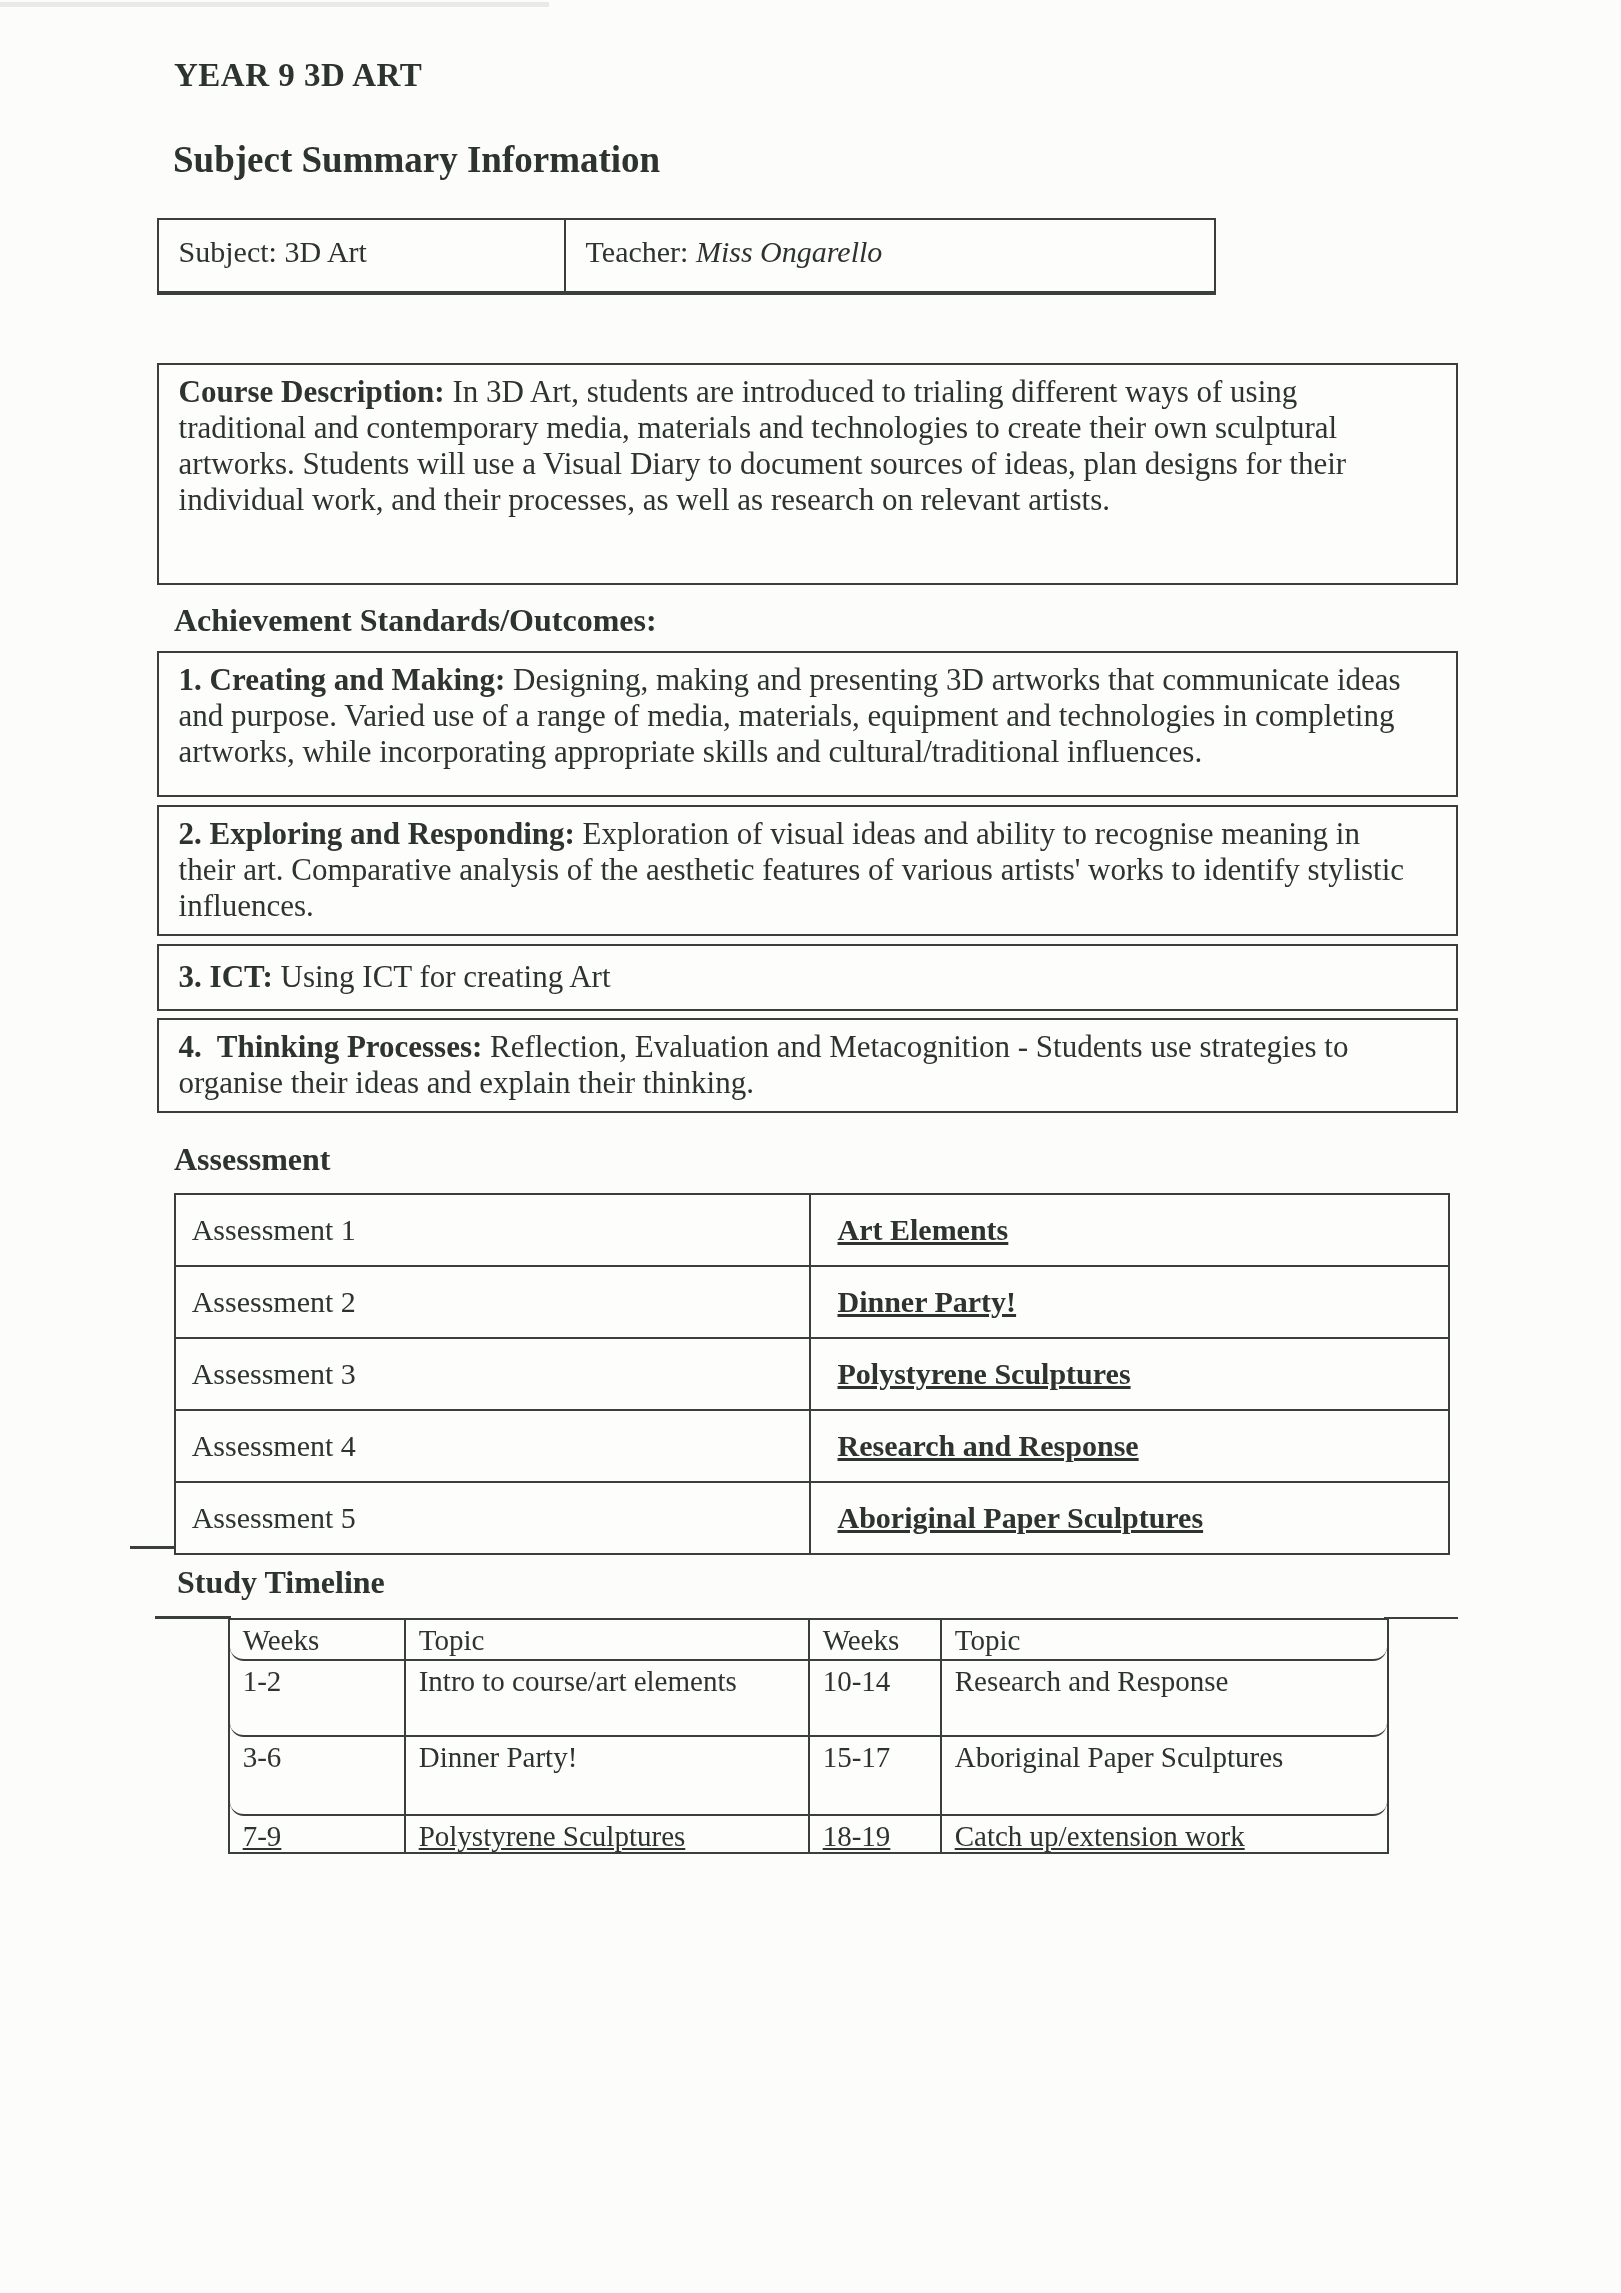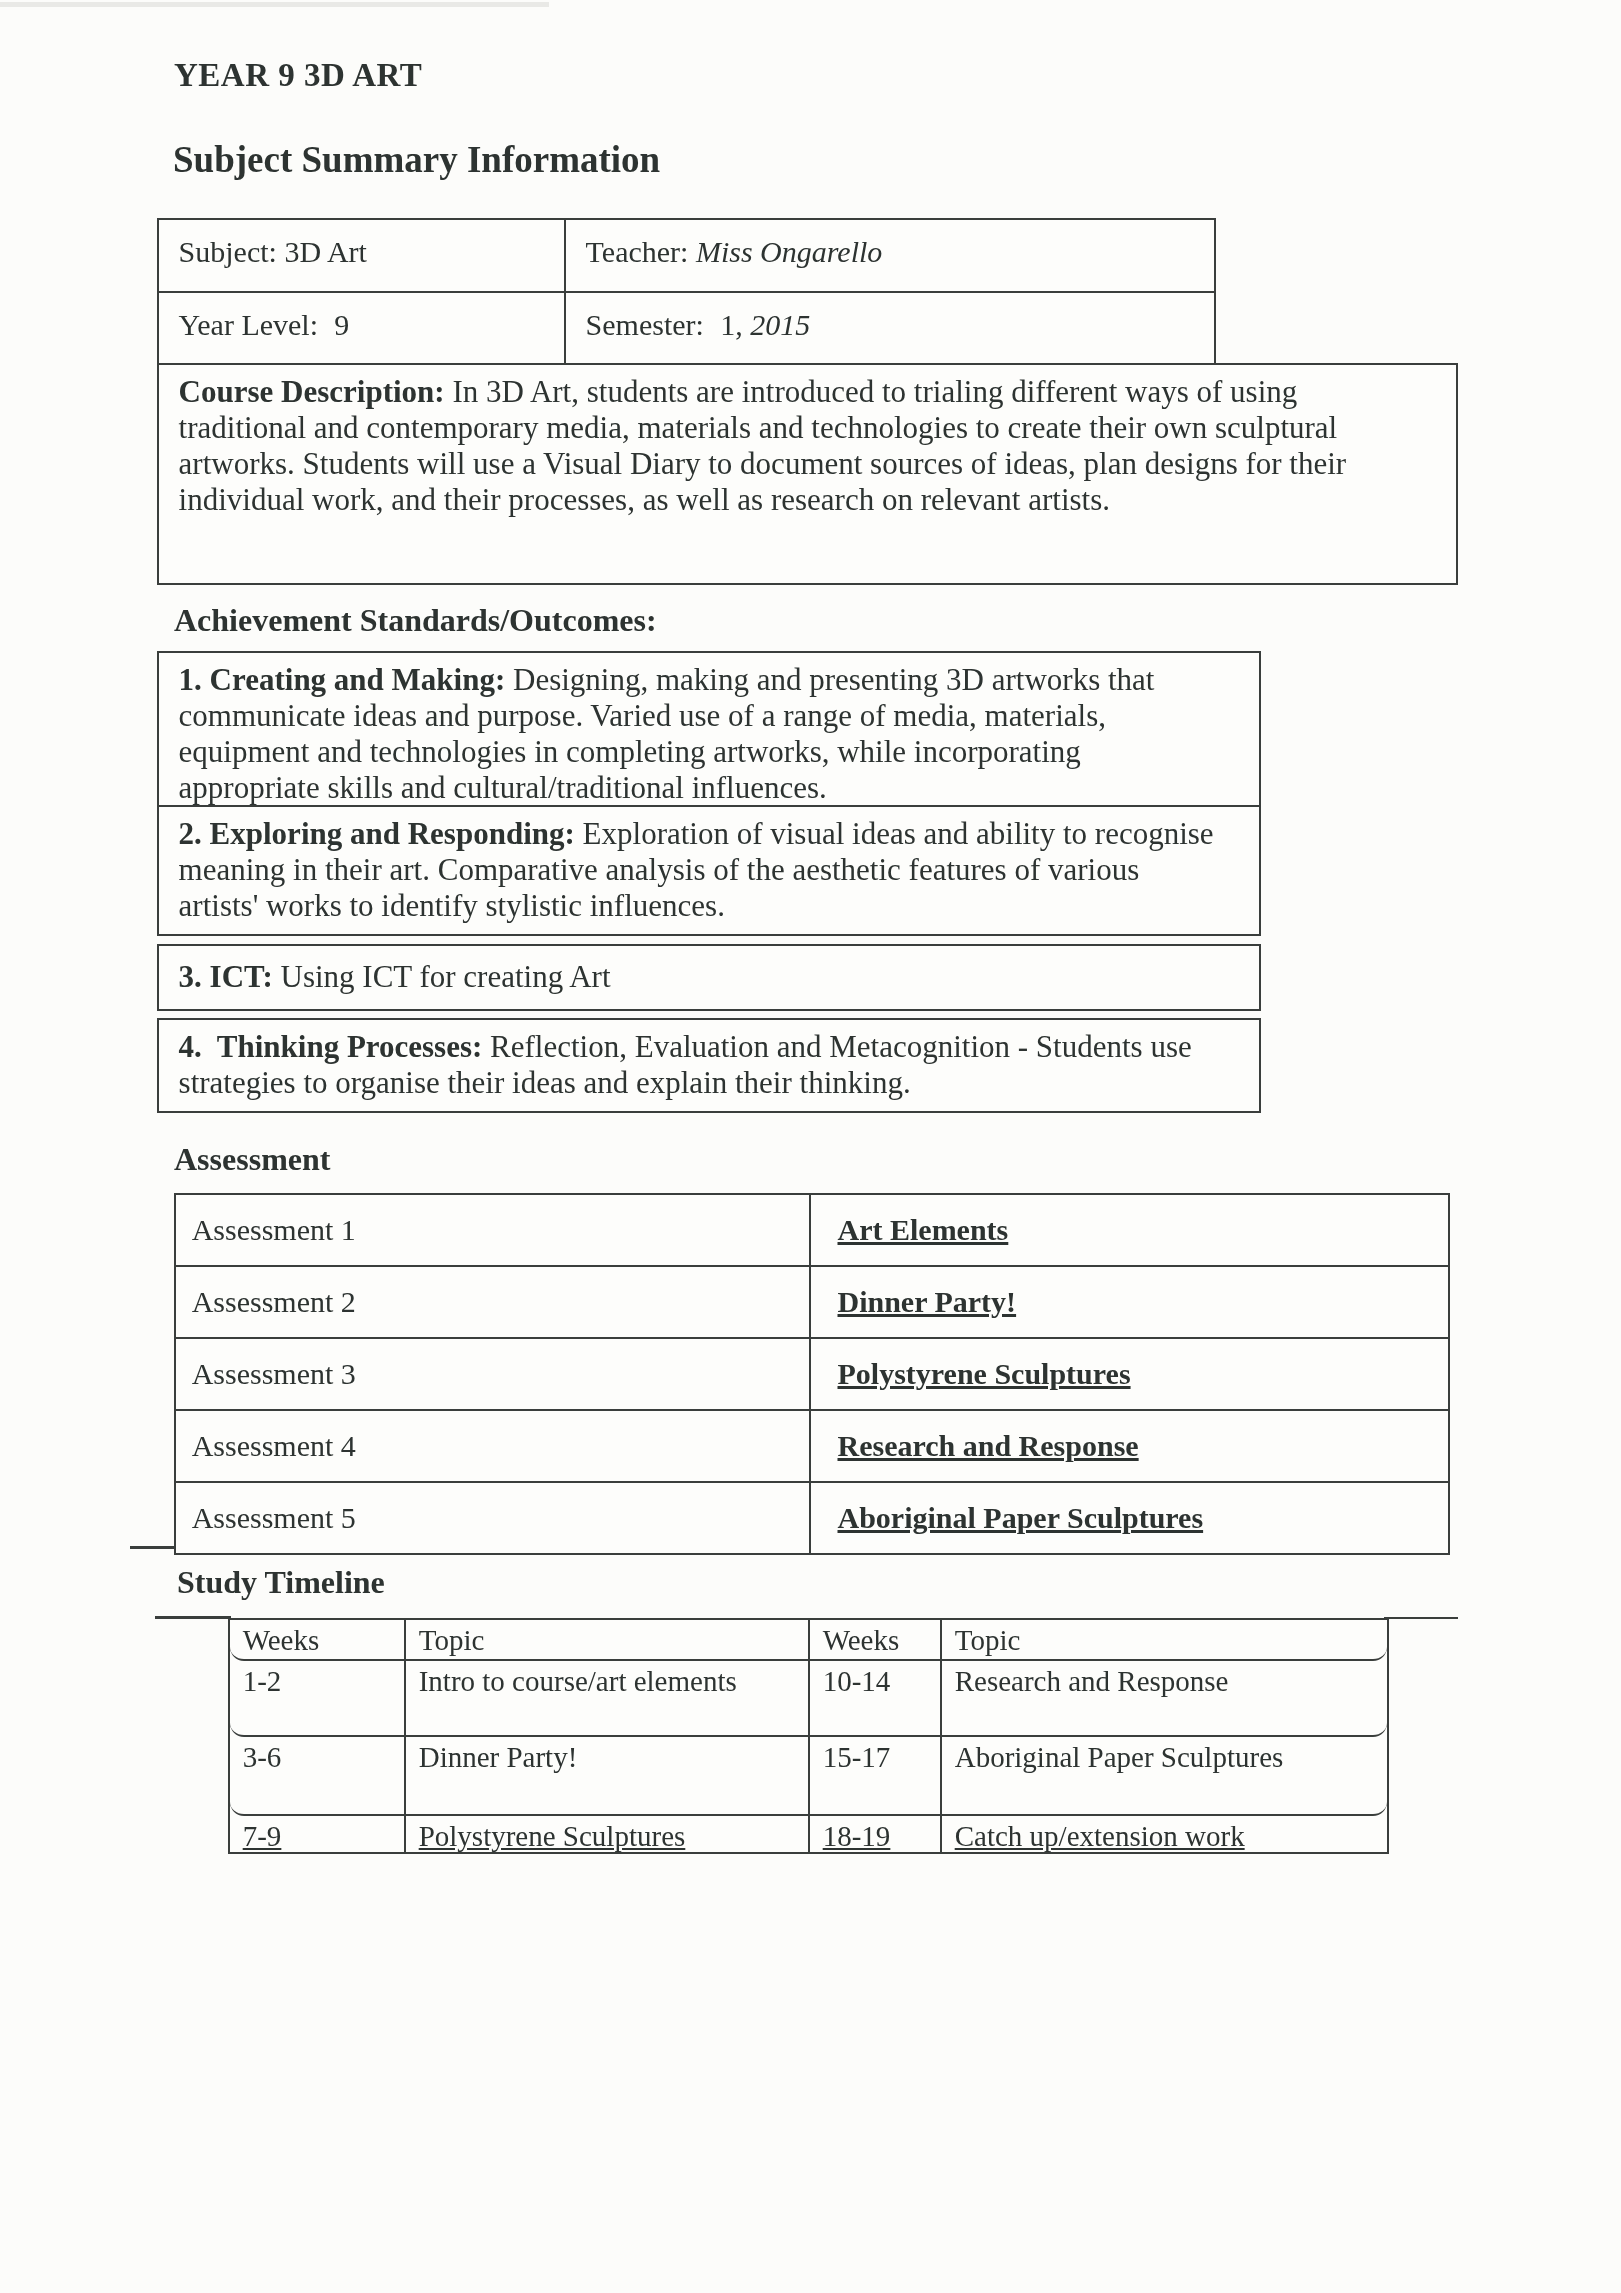--- a/index.html
+++ b/index.html
@@ -29,21 +29,21 @@
   .info-table { left:157px; top:218px; width:1059px; }
   .it-row { display:grid; grid-template-columns:407px 1fr; height:71px; border-bottom:2px solid #3a3e3c; }
   .it-row.last { border-bottom:none; }
   .it-cell { box-sizing:border-box; padding:14.7px 9.8px 0 19.6px; font-size:30px; overflow:hidden; }
   .it-cell.div { border-right:2px solid #3a3e3c; }
   .val-gap { margin-left:8.8px; }
 
   
   .para-box { left:157px; top:363px; width:1301px; min-height:222px;
               padding:8.8px 47px 9.8px 19.6px; font-size:31px; line-height:36px; }
-  .std-box  { left:157px; width:1104px; padding:8.8px 39px 7.8px 19.6px; font-size:31px; line-height:36px; }
+  .std-box  { left:157px; width:1301px; padding:8.8px 39px 7.8px 19.6px; font-size:31px; line-height:36px; }
   .std-1 { top:651px;  min-height:146px; }
   .std-2 { top:805px;  min-height:131px; }
   .std-3 { top:944px;  min-height:67px; padding-top:12.7px; }
   .std-4 { top:1018px; min-height:95px; }
 
   
   .assess-table { left:174px; top:1193px; width:1276px; }
   .as-row { display:grid; grid-template-columns:635px 1fr; height:70px; border-bottom:2px solid #3a3e3c; align-items:center; }
   .as-row.last { border-bottom:none; }
   .as-name  { box-sizing:border-box; padding-left:15.7px; font-size:30px; border-right:2px solid #3a3e3c;
@@ -81,31 +81,20 @@
 
   <div class="abs frame info-table">
     <div class="it-row">
       <div class="it-cell div">
         <span class="pre">Subject:</span>
         <span>3D Art</span>
       </div>
       <div class="it-cell">
         <span>Teacher:</span>
         <span class="i">Miss Ongarello</span>
-      </div>
-    </div>
-    <div class="it-row last">
-      <div class="it-cell div">
-        <span>Year Level:</span>
-        <span class="val-gap">9</span>
-      </div>
-      <div class="it-cell">
-        <span>Semester:</span>
-        <span class="val-gap">1,</span>
-        <span class="i">2015</span>
       </div>
     </div>
   </div>
 
   <div class="abs frame para-box">
     <span class="b">Course Description:</span>
     <span>In 3D Art, students are introduced to trialing different ways of using traditional and contemporary media, materials and technologies to create their own sculptural artworks. Students will use a Visual Diary to document sources of ideas, plan designs for their individual work, and their processes, as well as research on relevant artists.</span>
   </div>
 
   <div class="abs sec-heading h-ach">Achievement Standards/Outcomes:</div>

